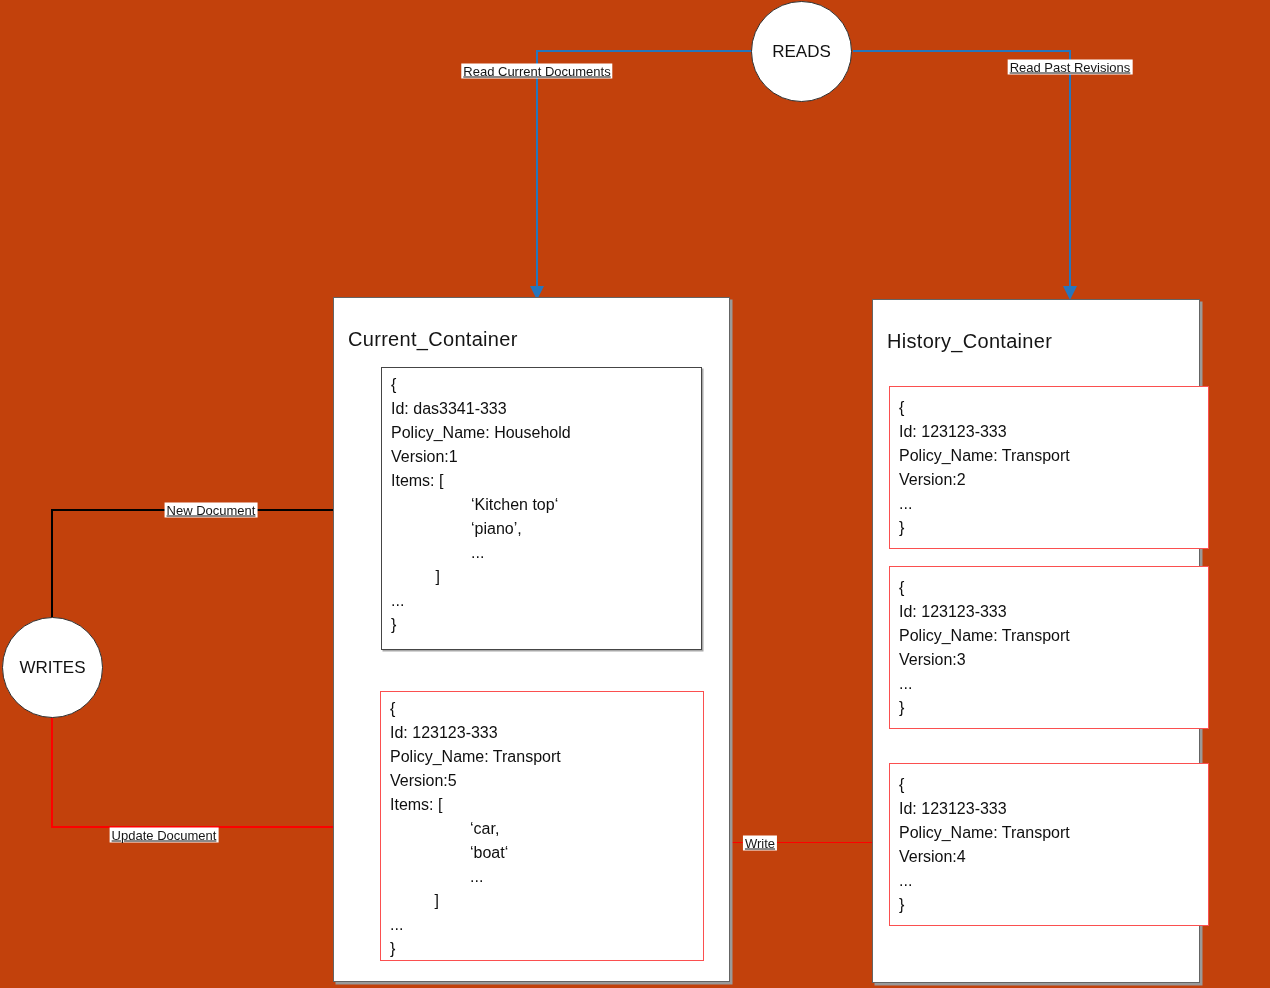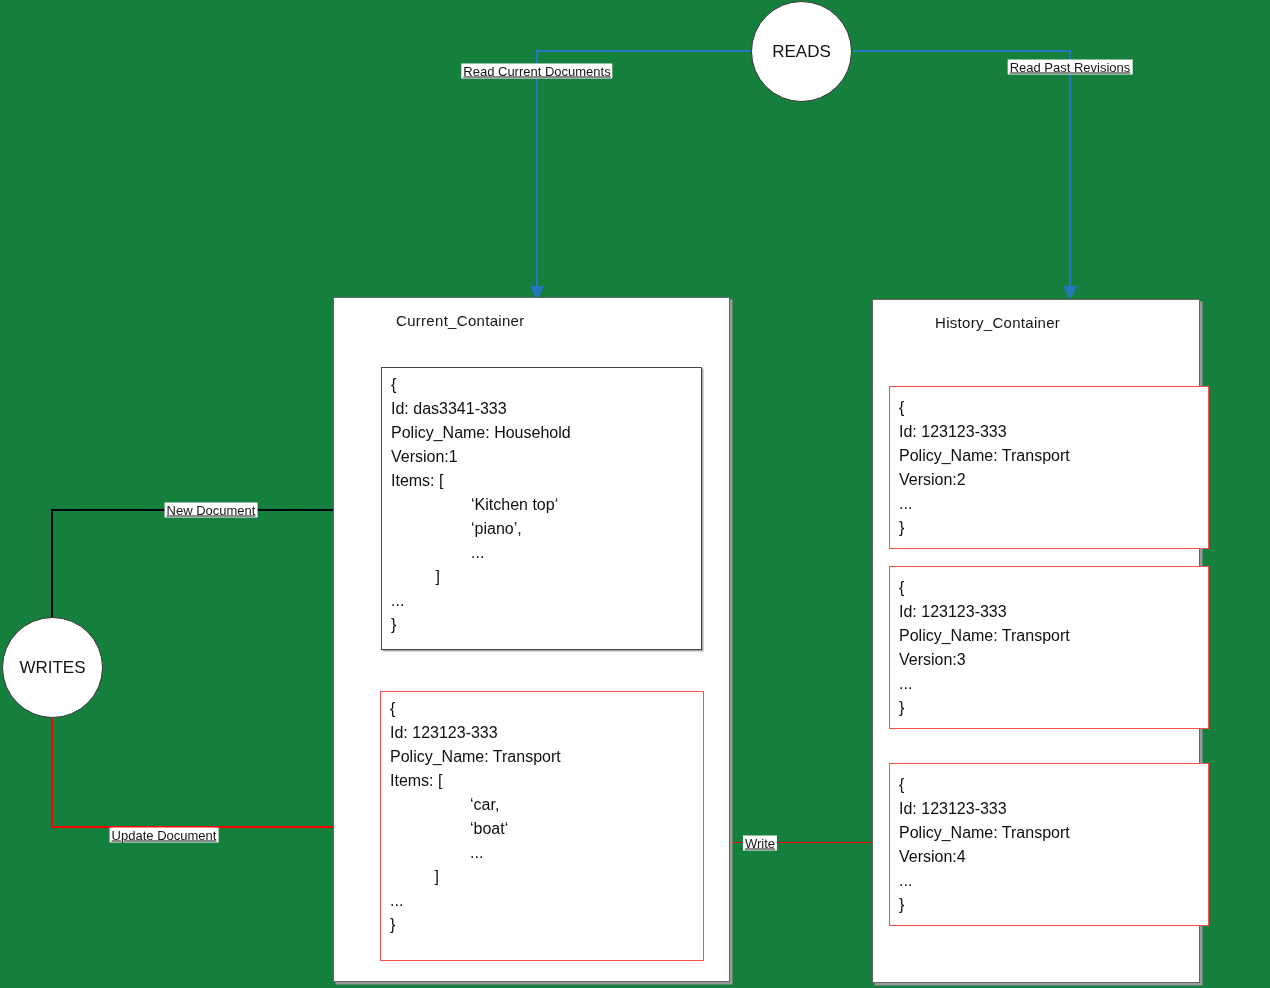--- a/index.html
+++ b/index.html
@@ -1,38 +1,38 @@
 <!DOCTYPE html>
 <html><head>
 <meta charset="utf-8">
 <style>
   html,body{margin:0;padding:0;background:#fff;}
   .canvas{
-    position:relative;width:1270px;height:988px;background:#15803d;
+    position:relative;width:1270px;height:988px;background:#c2410c;
     font-family:"Liberation Sans","DejaVu Sans",sans-serif;color:#1a1a1a;
     overflow:hidden;
   }
   
   .node-circle{
     position:absolute;width:101px;height:101px;border-radius:50%;
     border:1.4px solid #2f2f2f;background:#fff;display:flex;
     align-items:center;justify-content:center;font-size:17px;color:#111;
     box-sizing:border-box;z-index:3;
   }
   .reads{left:751px;top:1px;}
   .writes{left:2px;top:617px;}
   
   .container-box{
     position:absolute;background:#fff;border:1.6px solid #646464;
     box-shadow:2.5px 2.5px 0 #9a9a9a;box-sizing:border-box;z-index:2;
   }
   .current-container{left:333px;top:297px;width:397px;height:685px;}
   .history-container{left:872px;top:299px;width:328px;height:684px;}
   .container-title{
-    position:absolute;left:14px;top:14px;font-size:15px;letter-spacing:.3px;color:#151515;margin-left:48px;
+    position:absolute;left:14px;top:30px;font-size:20px;letter-spacing:.3px;color:#151515;
   }
   
   .doc-box{
     position:absolute;background:#fff;box-sizing:border-box;
     font-size:16px;line-height:24px;padding:5px 0 0 9px;color:#0f0f0f;
   }
   .doc-line{white-space:pre;}
   .doc-black{border:1.5px solid #454545;box-shadow:1.5px 1.5px 0 #a8a8a8;}
   .doc-red{border:1.8px solid #fb4f4f;}
   .cur-doc-1{left:47px;top:69px;width:321px;height:283px;}
@@ -104,20 +104,21 @@
         <div class="doc-line">                  ‘piano’,</div>
         <div class="doc-line">                  ...</div>
         <div class="doc-line">          ]</div>
         <div class="doc-line">...</div>
         <div class="doc-line">}</div>
       </div>
     <div class="doc-box doc-red cur-doc-2">
         <div class="doc-line">{</div>
         <div class="doc-line">Id: 123123-333</div>
         <div class="doc-line">Policy_Name: Transport</div>
+        <div class="doc-line">Version:5</div>
         <div class="doc-line">Items: [</div>
         <div class="doc-line">                  ‘car,</div>
         <div class="doc-line">                  ‘boat‘</div>
         <div class="doc-line">                  ...</div>
         <div class="doc-line">          ]</div>
         <div class="doc-line">...</div>
         <div class="doc-line">}</div>
       </div>
   </div>
 

